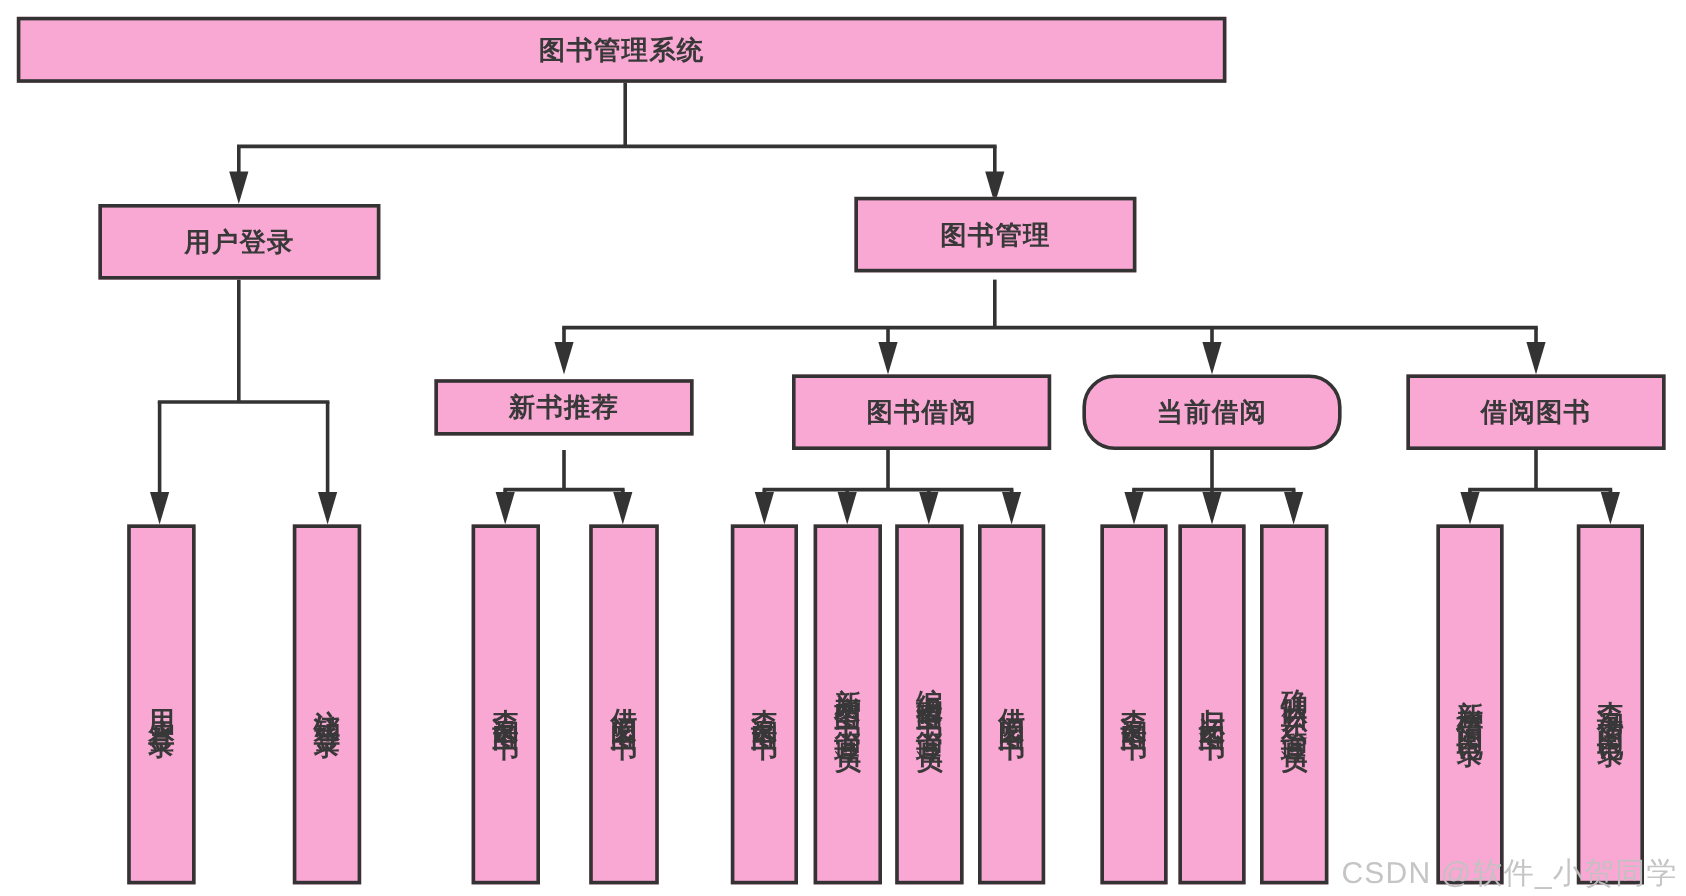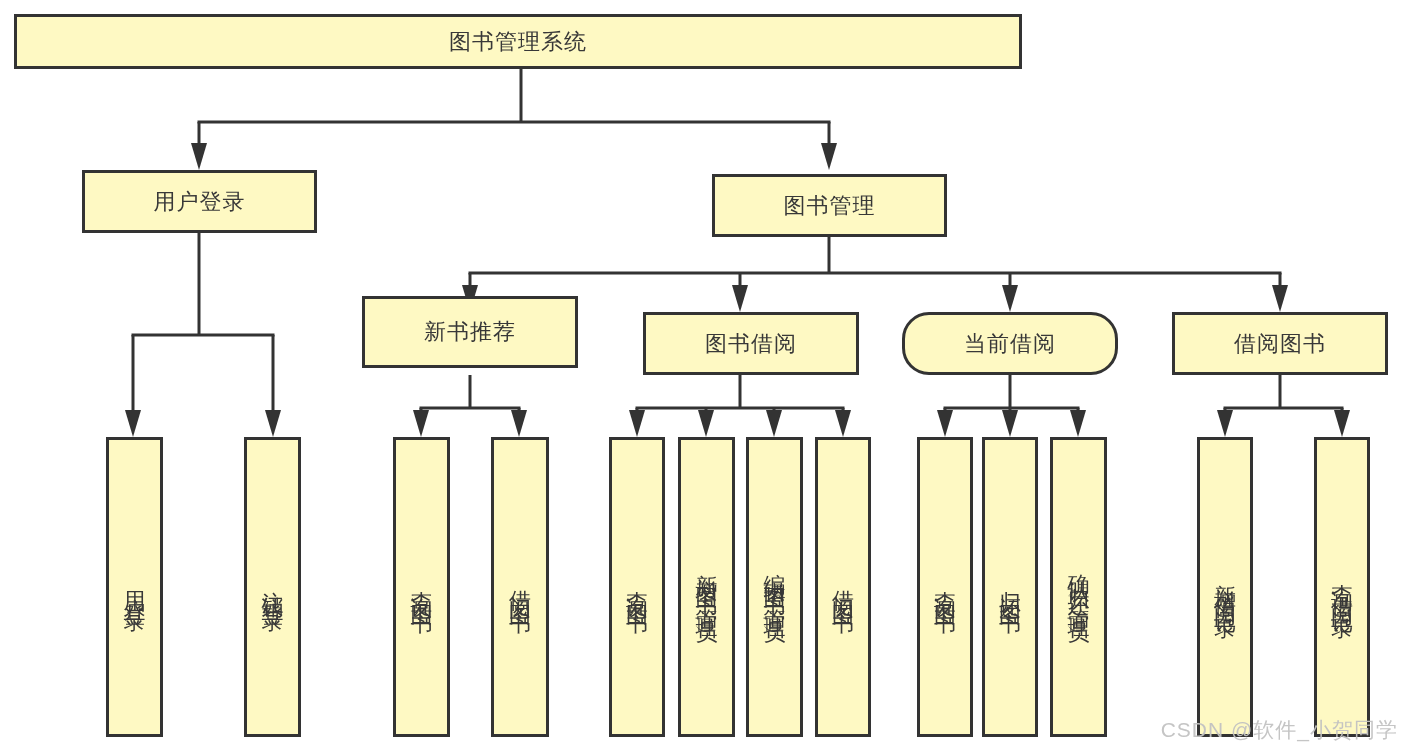--- a/index.html
+++ b/index.html
@@ -8,44 +8,45 @@
     width: 1405px;
     height: 747px;
     background: #ffffff;
     font-family: "Liberation Sans", "DejaVu Sans", sans-serif;
     overflow: hidden;
   }
   #connectors { position: absolute; left: 0; top: 0; width: 1405px; height: 747px; }
   .box {
     position: absolute;
     box-sizing: border-box;
-    background: #fef9c3;
+    background: #f9a8d4;
     border: 3px solid #333333;
     color: #383838;
     display: flex;
     align-items: center;
     justify-content: center;
     font-size: 22px;
     letter-spacing: 1px;
     white-space: nowrap;
+    font-weight: bold;
   }
   .leaf {
     writing-mode: vertical-lr;
     text-orientation: mixed;
     letter-spacing: 7px;
     font-size: 22px;
     line-height: 1;
   }
   
   #b-root        { left:  14px; top:  14px; width: 1008px; height: 55px; }
   #b-user-login  { left:  82px; top: 170px; width: 235px; height: 63px; }
-  #b-book-mgmt   { left: 712px; top: 174px; width: 235px; height: 63px; }
+  #b-book-mgmt   { left: 712px; top: 164px; width: 235px; height: 63px; }
 
-  #b-new-books   { left: 362px; top: 296px; width: 216px; height: 72px; }
-  #b-borrowing   { left: 643px; top: 312px; width: 216px; height: 63px; }
+  #b-new-books   { left: 362px; top: 316px; width: 216px; height: 47px; }
+  #b-borrowing   { left: 660px; top: 312px; width: 216px; height: 63px; }
   #b-current     { left: 902px; top: 312px; width: 216px; height: 63px; border-radius: 27px; }
   #b-records     { left:1172px; top: 312px; width: 216px; height: 63px; }
 
   .leaf { top: 437px; height: 300px; }
   #l-login       { left: 106px; width: 57px; }
   #l-logout      { left: 244px; width: 57px; }
   #l-nb-query    { left: 393px; width: 57px; }
   #l-nb-borrow   { left: 491px; width: 58px; }
   #l-bw-query    { left: 609px; width: 56px; }
   #l-bw-add      { left: 678px; width: 57px; }
@@ -54,21 +55,21 @@
   #l-cur-query   { left: 917px; width: 56px; }
   #l-cur-return  { left: 982px; width: 56px; }
   #l-cur-confirm { left:1050px; width: 57px; }
   #l-rec-add     { left:1197px; width: 56px; }
   #l-rec-query   { left:1314px; width: 56px; }
 
   #watermark {
     position: absolute;
     right: 7px;
     bottom: 3px;
-    font-size: 21px;
+    font-size: 25px;
     color: #c2c2c2;
     opacity: 0.95;
     letter-spacing: 1px;
     z-index: 5;
   }
 </style>
 </head>
 <body>
 
 <div id="stage">

